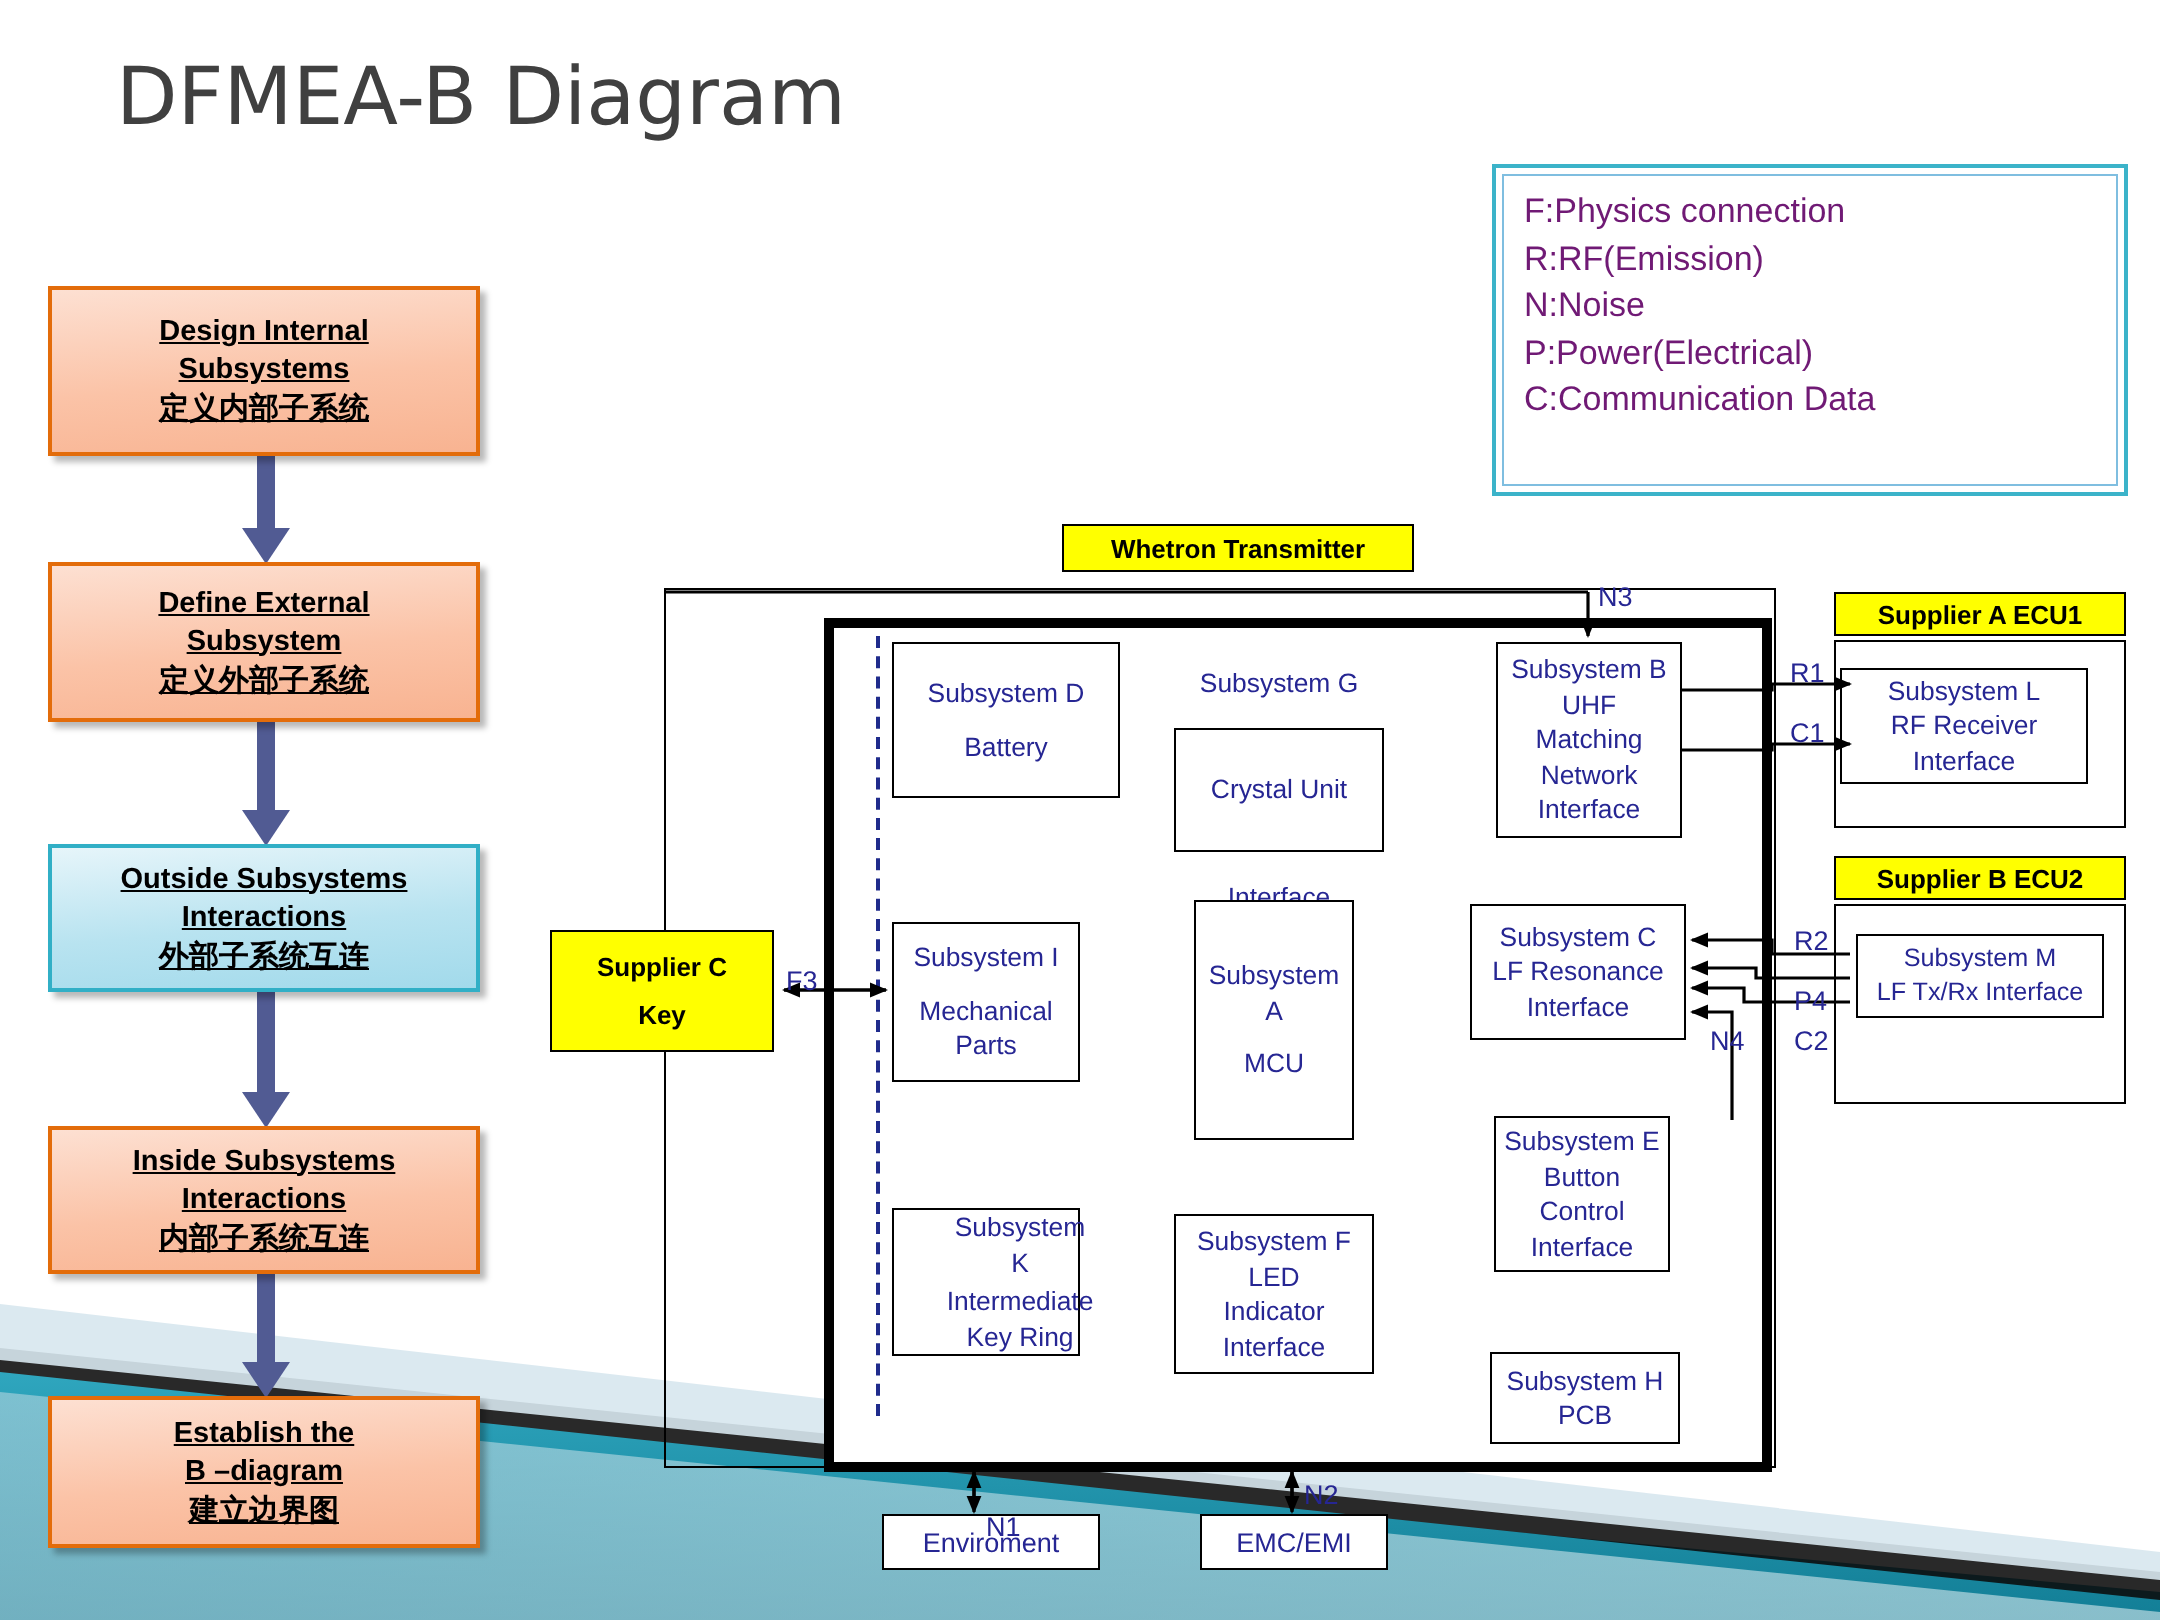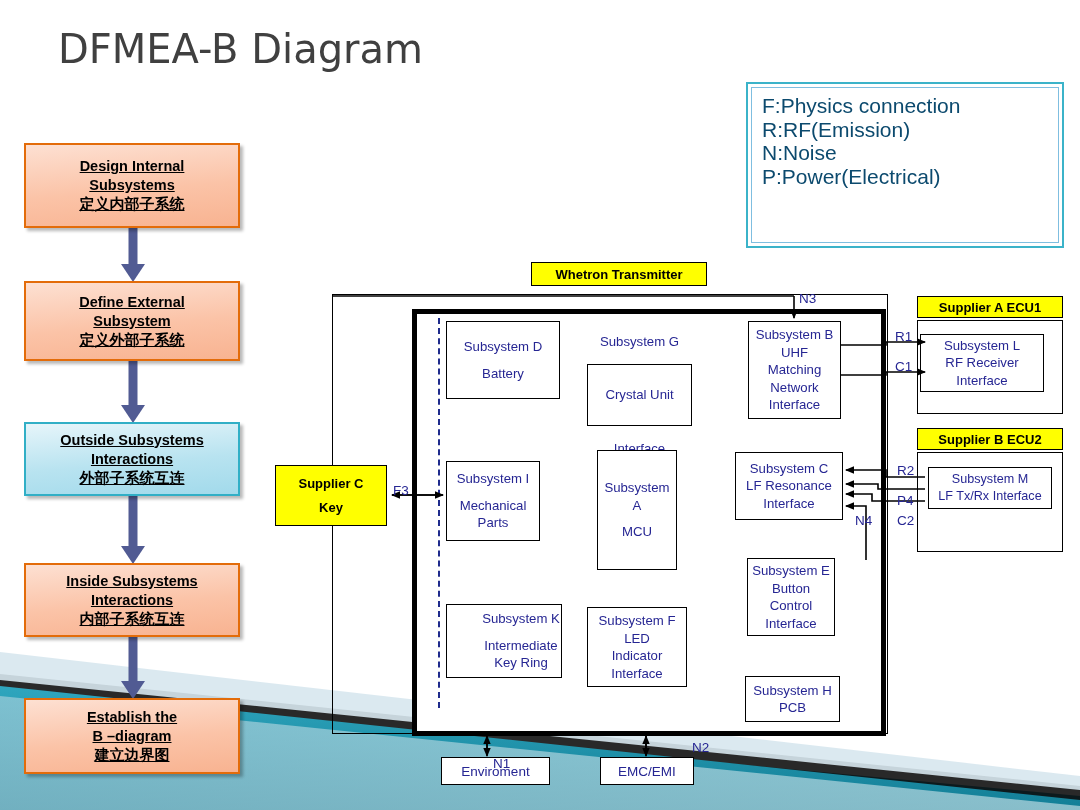--- a/index.html
+++ b/index.html
@@ -39,21 +39,21 @@
                  font-family:"DejaVu Sans", sans-serif; }
 
   .flowarrow { position:absolute; z-index:5; }
 
   
   #legend {
     position:absolute; left:746px; top:82px; width:318px; height:166px; z-index:6;
     border:2px solid #3BB3C9; background:#fff; padding:3px;
   }
   #legend .inner { width:100%; height:100%; border:1px solid #7FBEE0; padding:6px 10px; }
-  #legend .lrow { font-size:21px; line-height:23.5px; color:#0c4a6e; white-space:nowrap; }
+  #legend .lrow { font-size:17px; line-height:23.5px; color:#701a75; white-space:nowrap; }
 
   
   #outerframe { position:absolute; left:332px; top:294px; width:556px; height:440px;
                 border:1.5px solid #000; z-index:2; background:transparent; }
   #thickframe { position:absolute; left:412px; top:309px; width:474px; height:427px;
                 border:5px solid #000; z-index:3; background:#fff; }
   #dashline { position:absolute; left:438px; top:318px; width:0; height:390px;
               border-left:2.5px dashed #1F2B8C; z-index:4; }
 
   
@@ -164,20 +164,21 @@
   <line x1="15" y1="0" x2="15" y2="48" stroke="#515B93" stroke-width="9"></line>
   <polygon points="3,46 27,46 15,64" fill="#515B93"></polygon>
 </svg>
 
 <div id="legend">
   <div class="inner">
     <div class="lrow">F:Physics connection</div>
     <div class="lrow">R:RF(Emission)</div>
     <div class="lrow">N:Noise</div>
     <div class="lrow">P:Power(Electrical)</div>
+    <div class="lrow">C:Communication Data</div>
   </div>
 </div>
 
 <div id="outerframe"></div>
 <div id="thickframe"></div>
 <div id="dashline"></div>
 
 <div class="ychip" style="left:531px; top:262px; width:176px; height:24px;">Whetron Transmitter</div>
 <div class="ychip" style="left:917px; top:296px; width:146px; height:22px;">Supplier A ECU1</div>
 <div class="ychip" style="left:917px; top:428px; width:146px; height:22px;">Supplier B ECU2</div>
@@ -230,21 +231,21 @@
   <div>Interface</div>
 </div>
 
 <div class="sbox" style="left:747px; top:558px; width:88px; height:78px;">
   <div>Subsystem E</div>
   <div>Button</div>
   <div>Control</div>
   <div>Interface</div>
 </div>
 
-<div class="sbox" style="left:446px; top:604px; width:116px; height:74px;padding-left:34px;">
+<div class="sbox" style="left:446px; top:604px; width:94px; height:74px;padding-left:34px;">
   <div>Subsystem K</div>
   <div class="gap"></div>
   <div>Intermediate</div>
   <div>Key Ring</div>
 </div>
 
 <div class="sbox" style="left:587px; top:607px; width:100px; height:80px;">
   <div>Subsystem F</div>
   <div>LED</div>
   <div>Indicator</div>
@@ -272,21 +273,21 @@
 
 <div class="clabel" style="left:799px; top:291px;">N3</div>
 <div class="clabel" style="left:895px; top:329px;">R1</div>
 <div class="clabel" style="left:895px; top:359px;">C1</div>
 <div class="clabel" style="left:897px; top:463px;">R2</div>
 <div class="clabel" style="left:897px; top:493px;">P4</div>
 <div class="clabel" style="left:897px; top:513px;">C2</div>
 <div class="clabel" style="left:855px; top:513px;">N4</div>
 <div class="clabel" style="left:393px; top:483px;">F3</div>
 <div class="clabel" style="left:493px; top:740px;margin-top:16px;">N1</div>
-<div class="clabel" style="left:652px; top:740px;margin-left:40px;">N2</div>
+<div class="clabel" style="left:652px; top:740px;">N2</div>
 
 <svg id="wires" viewBox="0 0 1080 810">
   <defs>
     <marker id="ah" markerWidth="7" markerHeight="7" refX="6" refY="3.5" orient="auto" markerUnits="userSpaceOnUse">
       <polygon points="0,0.6 7,3.5 0,6.4" fill="#000"></polygon>
     </marker>
     <marker id="ahb" markerWidth="9" markerHeight="9" refX="8" refY="4.5" orient="auto" markerUnits="userSpaceOnUse">
       <polygon points="0,0.8 9,4.5 0,8.2" fill="#000"></polygon>
     </marker>
   </defs>

